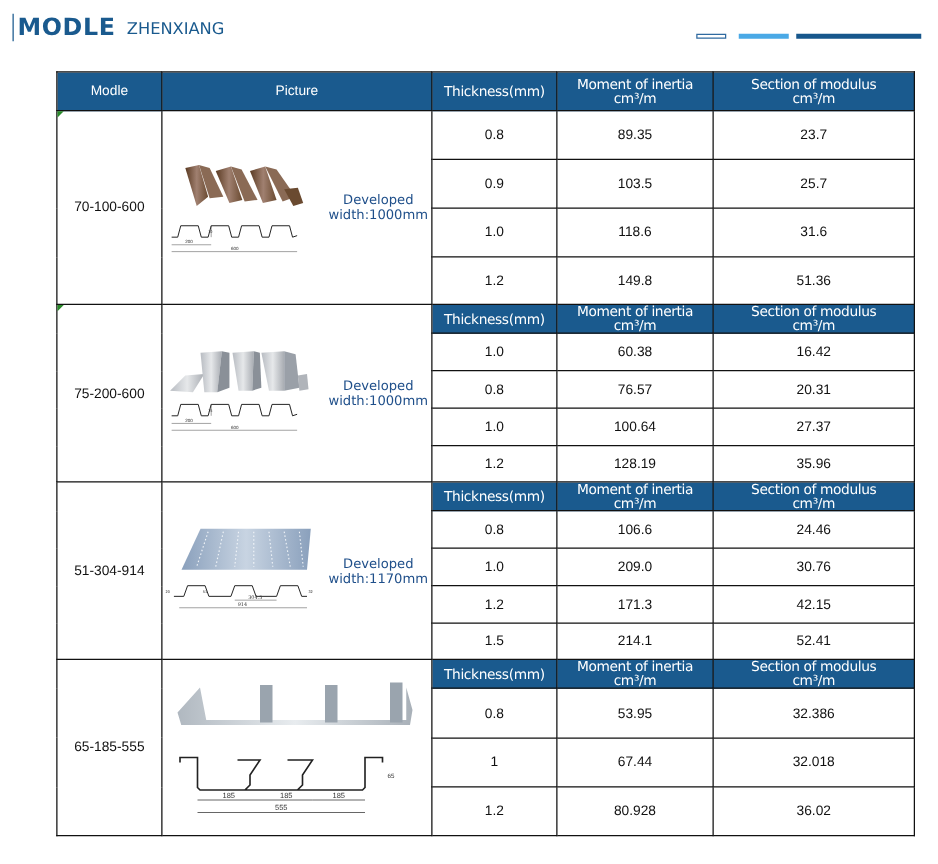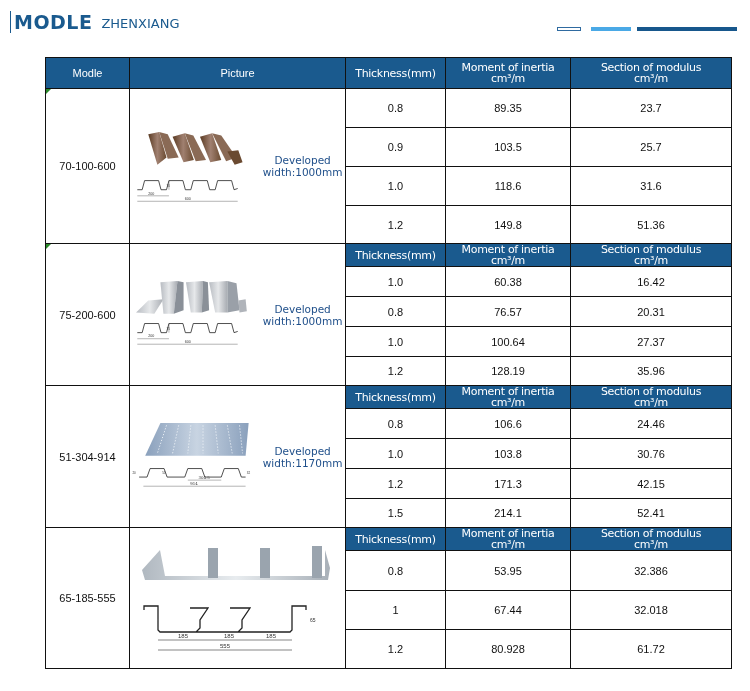--- a/index.html
+++ b/index.html
@@ -203,21 +203,21 @@
     <th class="hd hd-sm"><span>Moment of inertia</span><br><span>cm³/m</span></th>
     <th class="hd hd-sm"><span>Section of modulus</span><br><span>cm³/m</span></th>
   </tr>
   <tr style="height:30px">
     <td class="val">0.8</td>
     <td class="val">106.6</td>
     <td class="val">24.46</td>
   </tr>
   <tr style="height:30px">
     <td class="val">1.0</td>
-    <td class="val">103.8</td>
+    <td class="val">209.0</td>
     <td class="val">30.76</td>
   </tr>
   <tr style="height:30px">
     <td class="val">1.2</td>
     <td class="val">171.3</td>
     <td class="val">42.15</td>
   </tr>
   <tr style="height:29px">
     <td class="val">1.5</td>
     <td class="val">214.1</td>
@@ -263,16 +263,16 @@
     <td class="val">32.386</td>
   </tr>
   <tr style="height:39px">
     <td class="val">1</td>
     <td class="val">67.44</td>
     <td class="val">32.018</td>
   </tr>
   <tr style="height:38px">
     <td class="val">1.2</td>
     <td class="val">80.928</td>
-    <td class="val">61.72</td>
+    <td class="val">36.02</td>
   </tr>
 </tbody>
   </table>
 
 </body></html>

